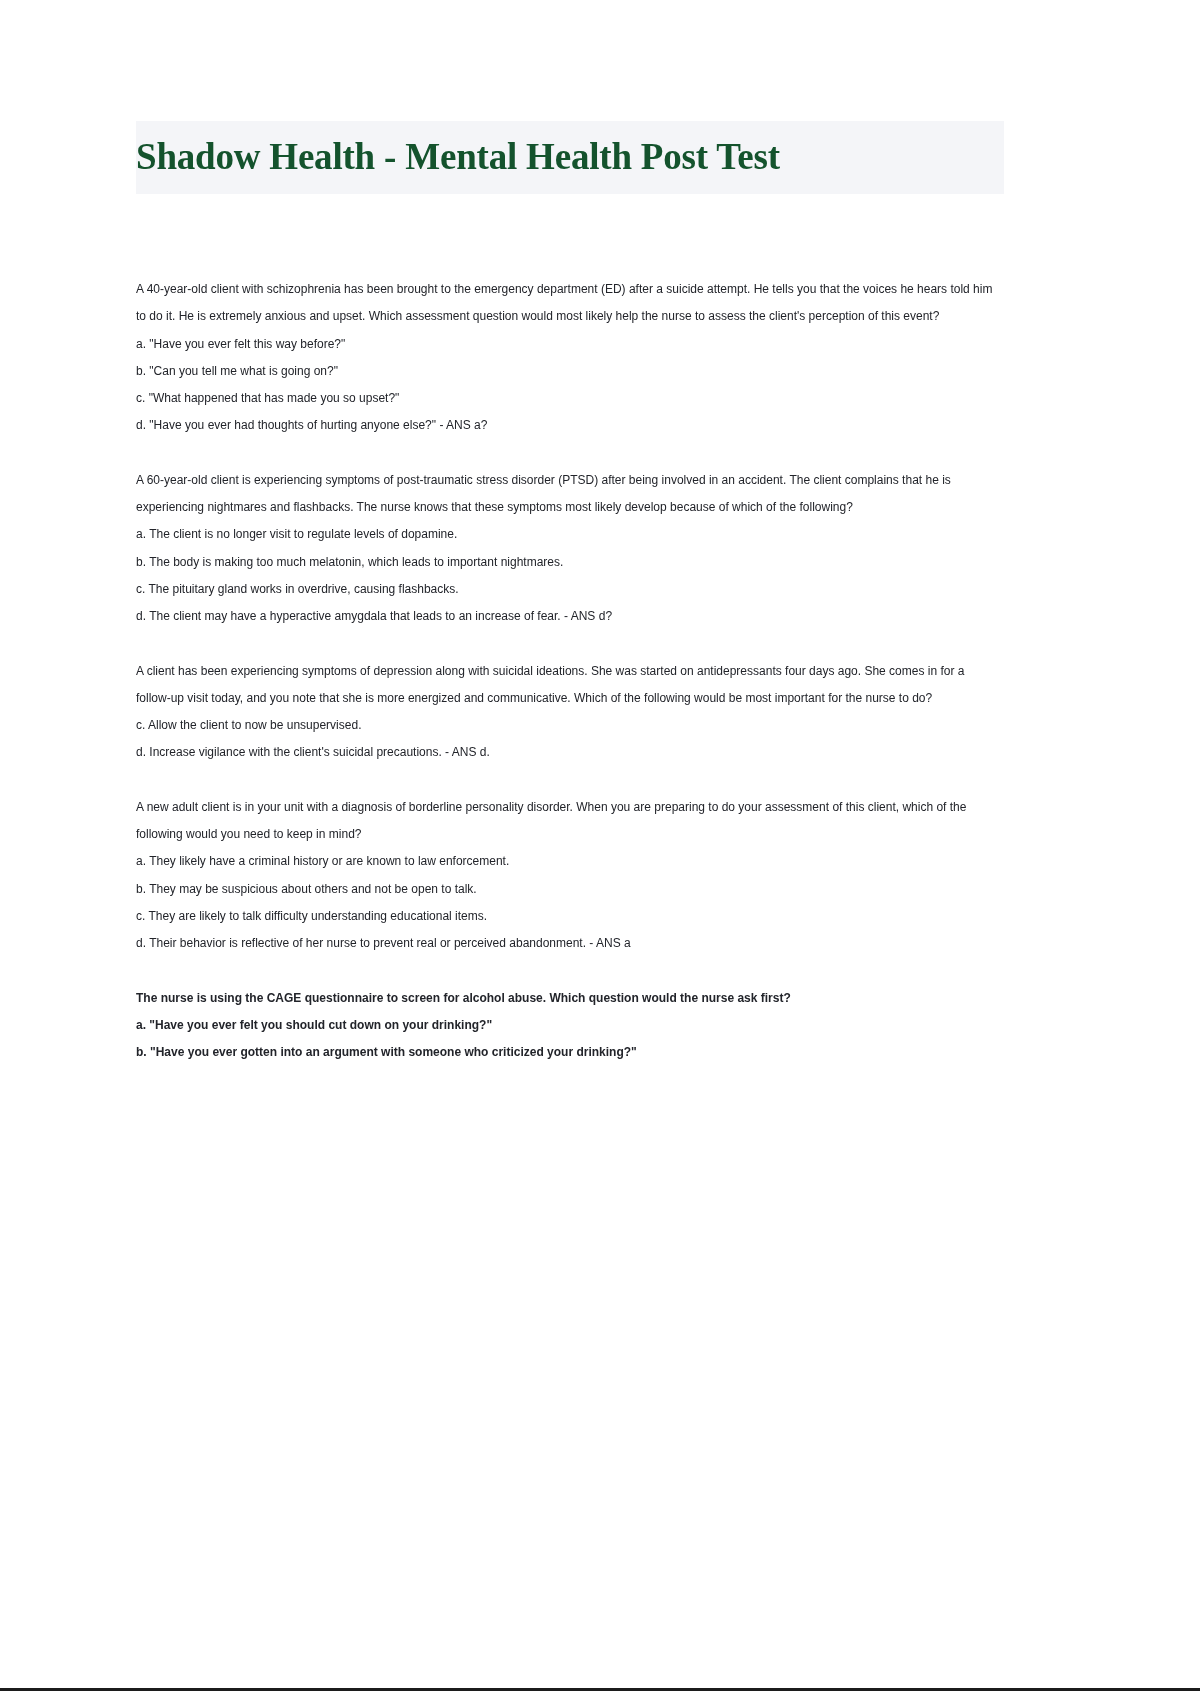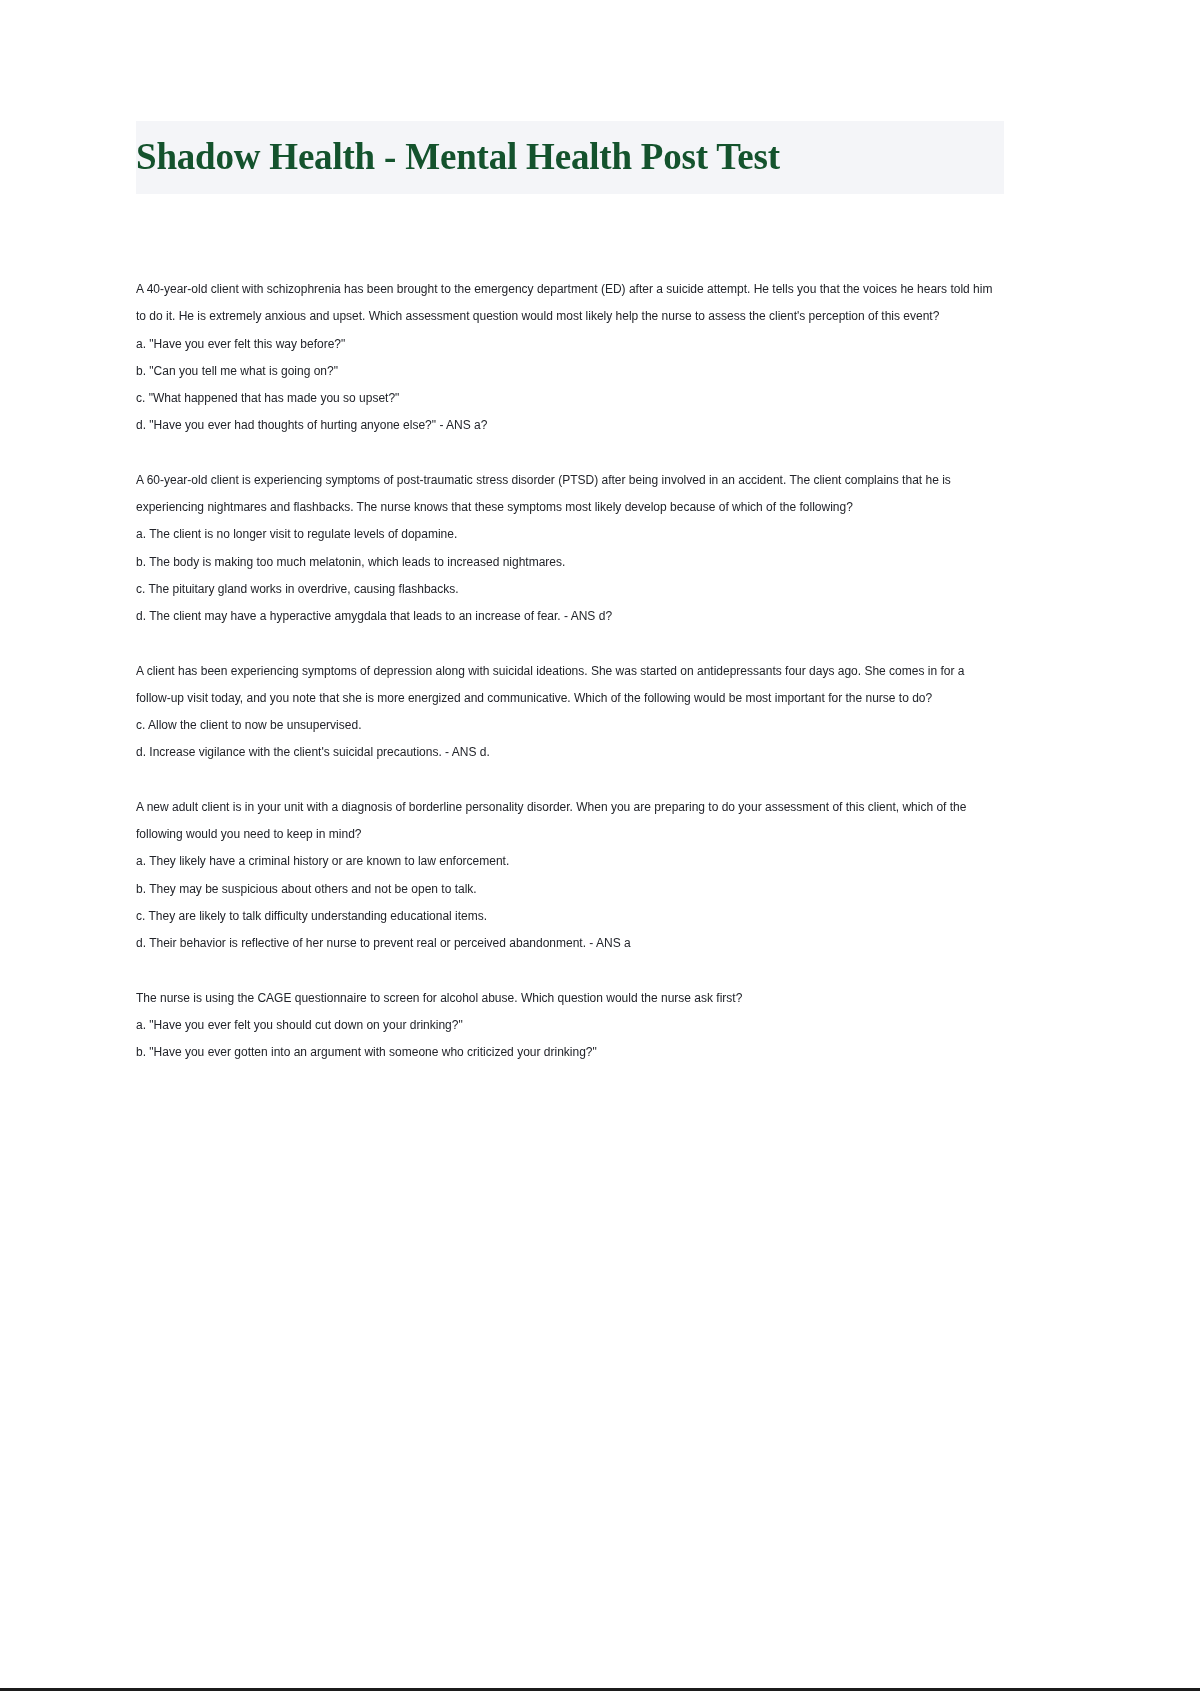--- a/index.html
+++ b/index.html
@@ -56,20 +56,21 @@
     color: #22242a;
     line-height: 27.3px;
     font-family: "Liberation Sans", sans-serif;
   }
 
   .qblock {
     margin: 0 0 27px 0;
   }
   .qblock:last-child {
     margin-bottom: 18px;
+    font-weight: bold;
   }
 
   .stem {
     margin: 0;
     text-align: left;
   }
   .opt {
     margin: 0;
     text-align: left;
   }
@@ -107,21 +108,21 @@
       <p class="stem">A 40-year-old client with schizophrenia has been brought to the emergency department (ED) after a suicide attempt. He tells you that the voices he hears told him to do it. He is extremely anxious and upset. Which assessment question would most likely help the nurse to assess the client's perception of this event?</p>
       <p class="opt">a. "Have you ever felt this way before?"</p>
       <p class="opt">b. "Can you tell me what is going on?"</p>
       <p class="opt">c. "What happened that has made you so upset?"</p>
       <p class="opt">d. "Have you ever had thoughts of hurting anyone else?" -  ANS   a?</p>
     </div>
 
     <div class="qblock">
       <p class="stem">A 60-year-old client is experiencing symptoms of post-traumatic stress disorder (PTSD) after being involved in an accident. The client complains that he is experiencing nightmares and flashbacks. The nurse knows that these symptoms most likely develop because of which of the following?</p>
       <p class="opt">a. The client is no longer visit to regulate levels of dopamine.</p>
-      <p class="opt">b. The body is making too much melatonin, which leads to increased nightmares.</p>
+      <p class="opt">b. The body is making too much melatonin, which leads to important nightmares.</p>
       <p class="opt">c. The pituitary gland works in overdrive, causing flashbacks.</p>
       <p class="opt">d. The client may have a hyperactive amygdala that leads to an increase of fear. -  ANS   d?</p>
     </div>
 
     <div class="qblock">
       <p class="stem">A client has been experiencing symptoms of depression along with suicidal ideations. She was started on antidepressants four days ago. She comes in for a follow-up visit today, and you note that she is more energized and communicative. Which of the following would be most important for the nurse to do?</p>
       <p class="opt">c. Allow the client to now be unsupervised.</p>
       <p class="opt">d. Increase vigilance with the client's suicidal precautions. -  ANS   d.</p>
     </div>
 

